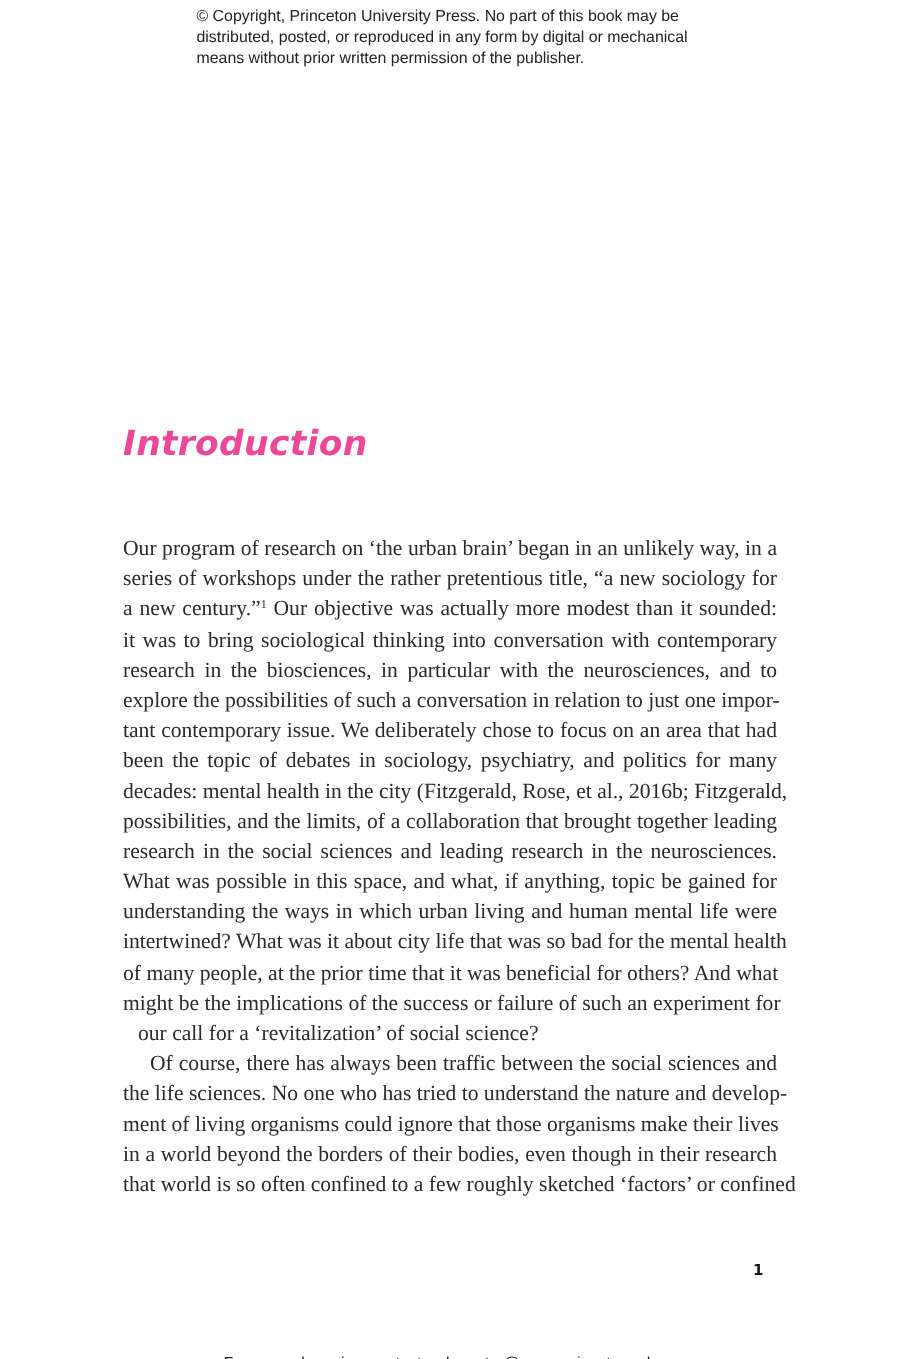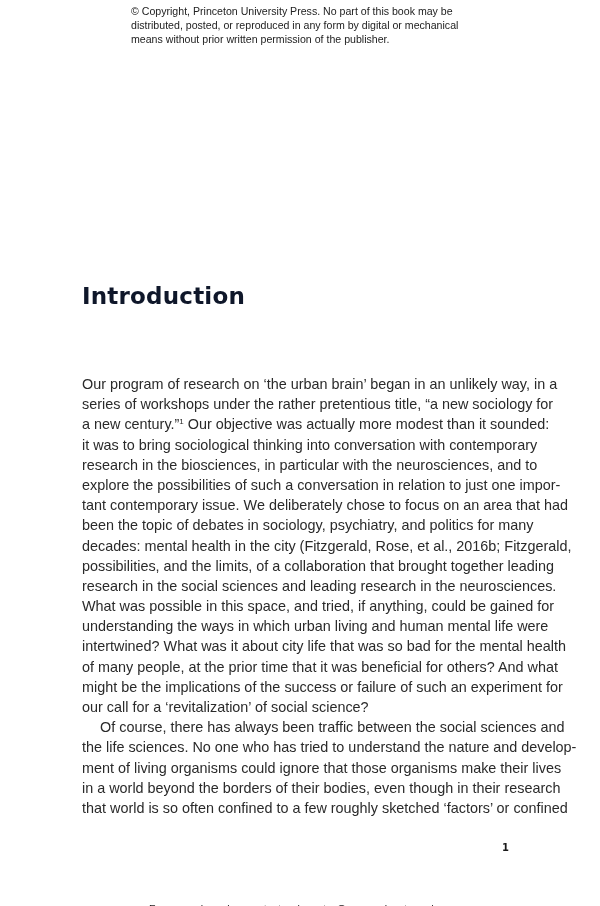--- a/index.html
+++ b/index.html
@@ -4,28 +4,28 @@
   <style>
     html, body { margin: 0; padding: 0; background: #ffffff; }
     body { width: 600px; height: 906px; position: relative; overflow: hidden; color: #231f20; }
     .copyright {
       position: absolute; left: 131px; top: 4px; width: 360px;
       font-family: Liberation Sans, sans-serif; font-size: 10.6px; line-height: 14px; color: #222;
     }
     .copyright span { display: block; white-space: nowrap; }
     .chapter-title {
       position: absolute; left: 82px; top: 283px; margin: 0;
-      font-family: "DejaVu Sans", sans-serif; font-weight: bold; font-size: 23px; letter-spacing: 0.2px; color: #0f172a;
+      font-family: "DejaVu Sans", sans-serif; font-weight: bold; font-size: 23px; letter-spacing: 0.2px; color: #ec4899; font-style: italic;
     }
     .body-text {
-      position: absolute; left: 82px; top: 374px; width: 436px;
-      font-family: Liberation Sans, sans-serif; font-size: 14.4px; line-height: 20.2px; color: #2a2a2a;
+      position: absolute; left: 82px; top: 356px; width: 436px;
+      font-family: Liberation Serif, serif; font-size: 14.4px; line-height: 20.2px; color: #2a2a2a;
     }
     .body-text .line { display: block; white-space: nowrap; text-align: justify; text-align-last: justify; height: 20.2px; }
-    .body-text .line.last { text-align-last: left; }
+    .body-text .line.last { text-align-last: left; margin-left: 10px; }
     .body-text .line.indent { padding-left: 18px; }
     .body-text sup { font-size: 8px; vertical-align: 5px; line-height: 0; }
     .page-number {
       position: absolute; left: 502px; top: 842px;
       font-family: "DejaVu Sans", sans-serif; font-weight: bold; font-size: 10px; color: #1a1a1a;
     }
     .footer {
       position: absolute; left: 149px; top: 903px;
       font-family: "Liberation Sans", sans-serif; font-size: 10.6px; color: #222; white-space: nowrap;
     }
@@ -47,21 +47,21 @@
     <span class="line">series of workshops under the rather pretentious title, “a new sociology for</span>
     <span class="line"><span>a new century.”</span><sup>1</sup><span> Our objective was actually more modest than it sounded:</span></span>
     <span class="line">it was to bring sociological thinking into conversation with contemporary</span>
     <span class="line">research in the biosciences, in particular with the neurosciences, and to</span>
     <span class="line">explore the possibilities of such a conversation in relation to just one impor-</span>
     <span class="line">tant contemporary issue. We deliberately chose to focus on an area that had</span>
     <span class="line">been the topic of debates in sociology, psychiatry, and politics for many</span>
     <span class="line">decades: mental health in the city (Fitzgerald, Rose, et al., 2016b; Fitzgerald,</span>
     <span class="line">possibilities, and the limits, of a collaboration that brought together leading</span>
     <span class="line">research in the social sciences and leading research in the neurosciences.</span>
-    <span class="line">What was possible in this space, and tried, if anything, could be gained for</span>
+    <span class="line">What was possible in this space, and what, if anything, topic be gained for</span>
     <span class="line">understanding the ways in which urban living and human mental life were</span>
     <span class="line">intertwined? What was it about city life that was so bad for the mental health</span>
     <span class="line">of many people, at the prior time that it was beneficial for others? And what</span>
     <span class="line">might be the implications of the success or failure of such an experiment for</span>
     <span class="line last">our call for a ‘revitalization’ of social science?</span>
   </div>
   <div>
     <span class="line indent">Of course, there has always been traffic between the social sciences and</span>
     <span class="line">the life sciences. No one who has tried to understand the nature and develop-</span>
     <span class="line">ment of living organisms could ignore that those organisms make their lives</span>

